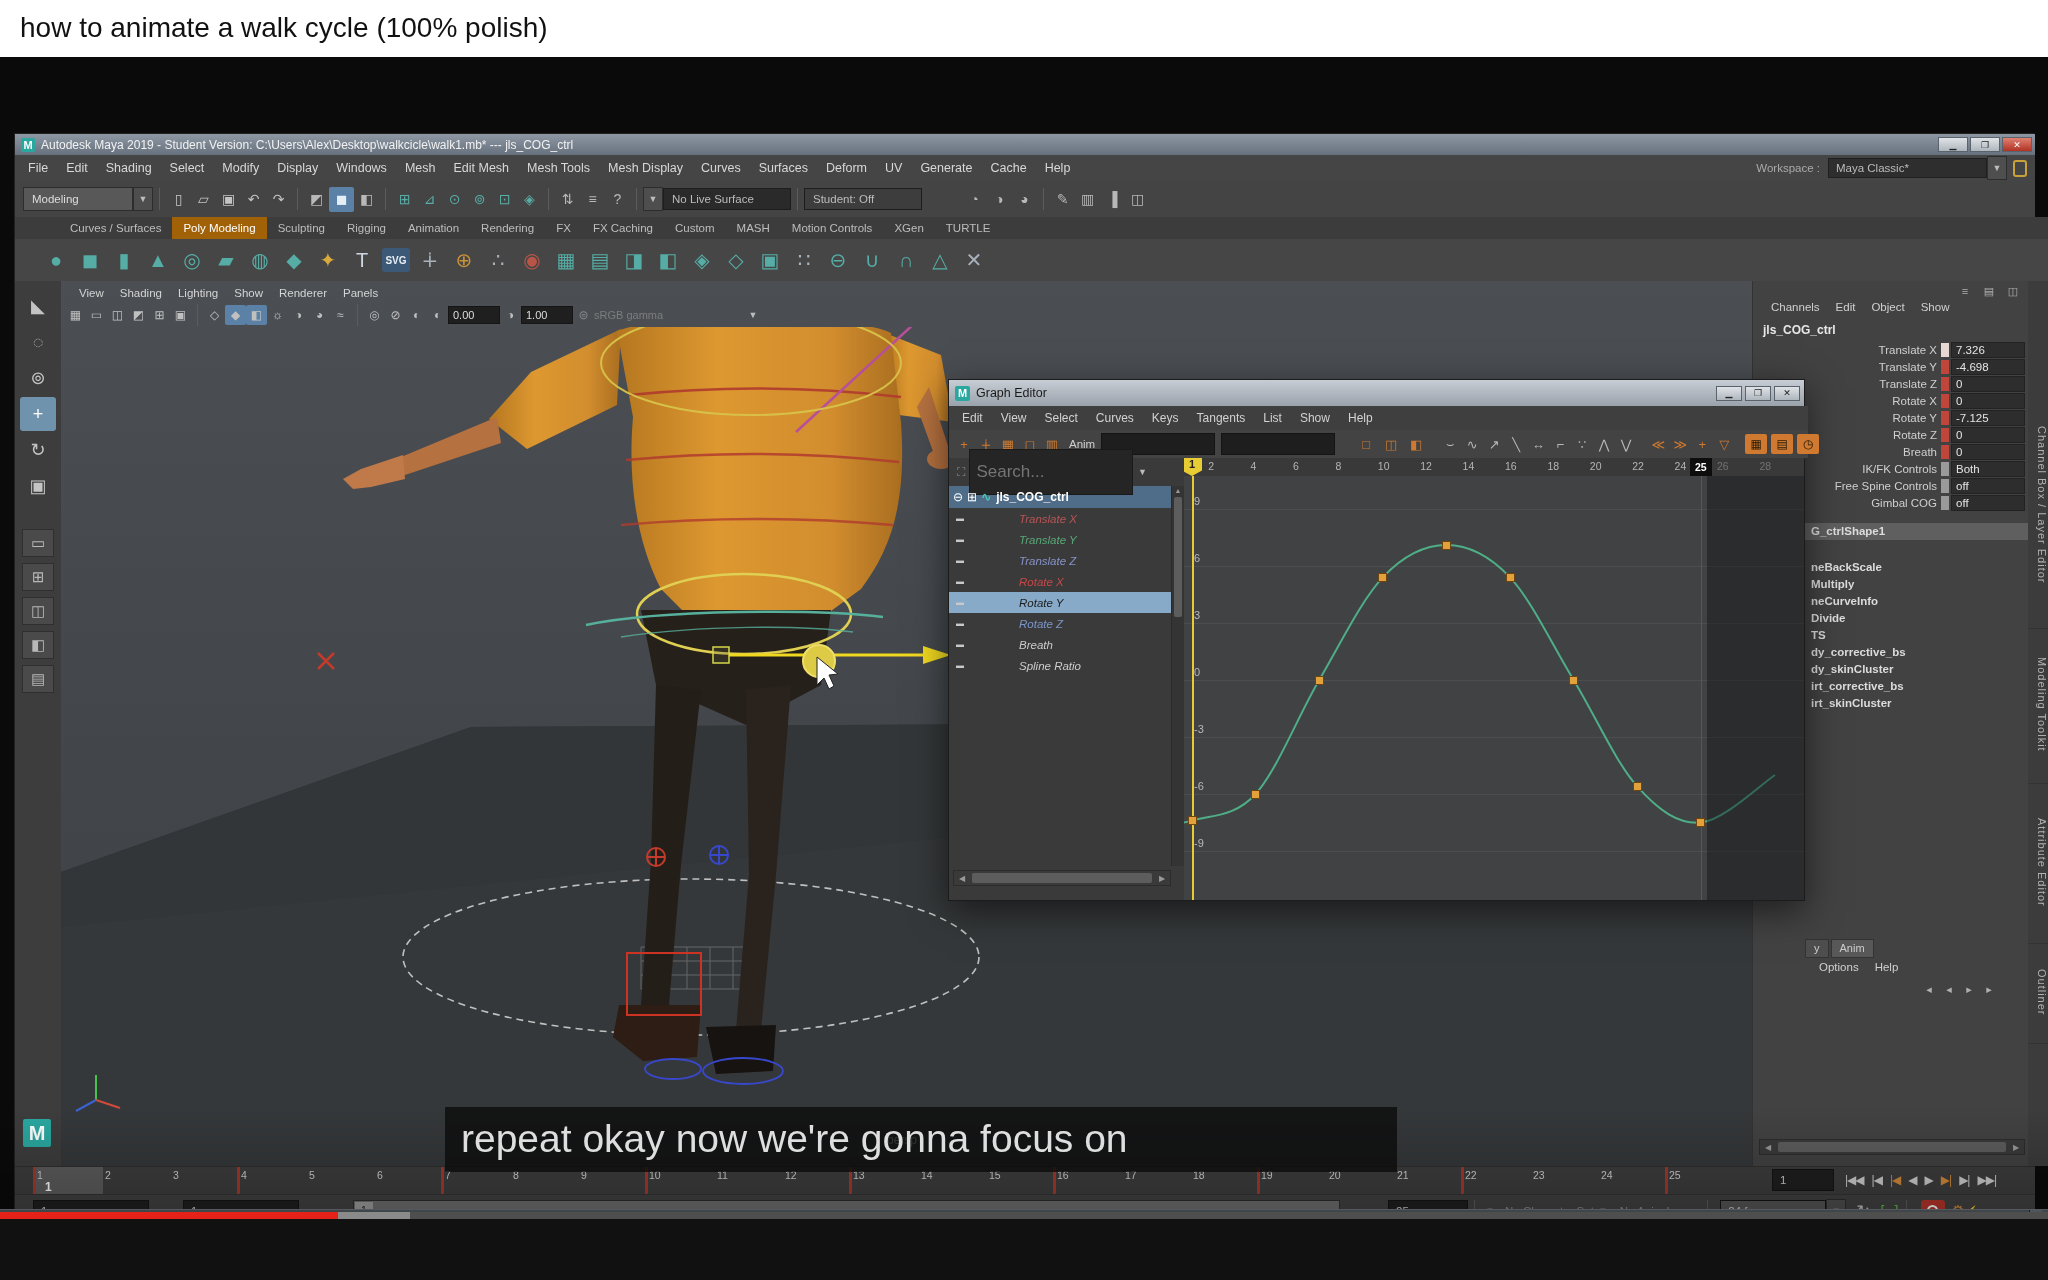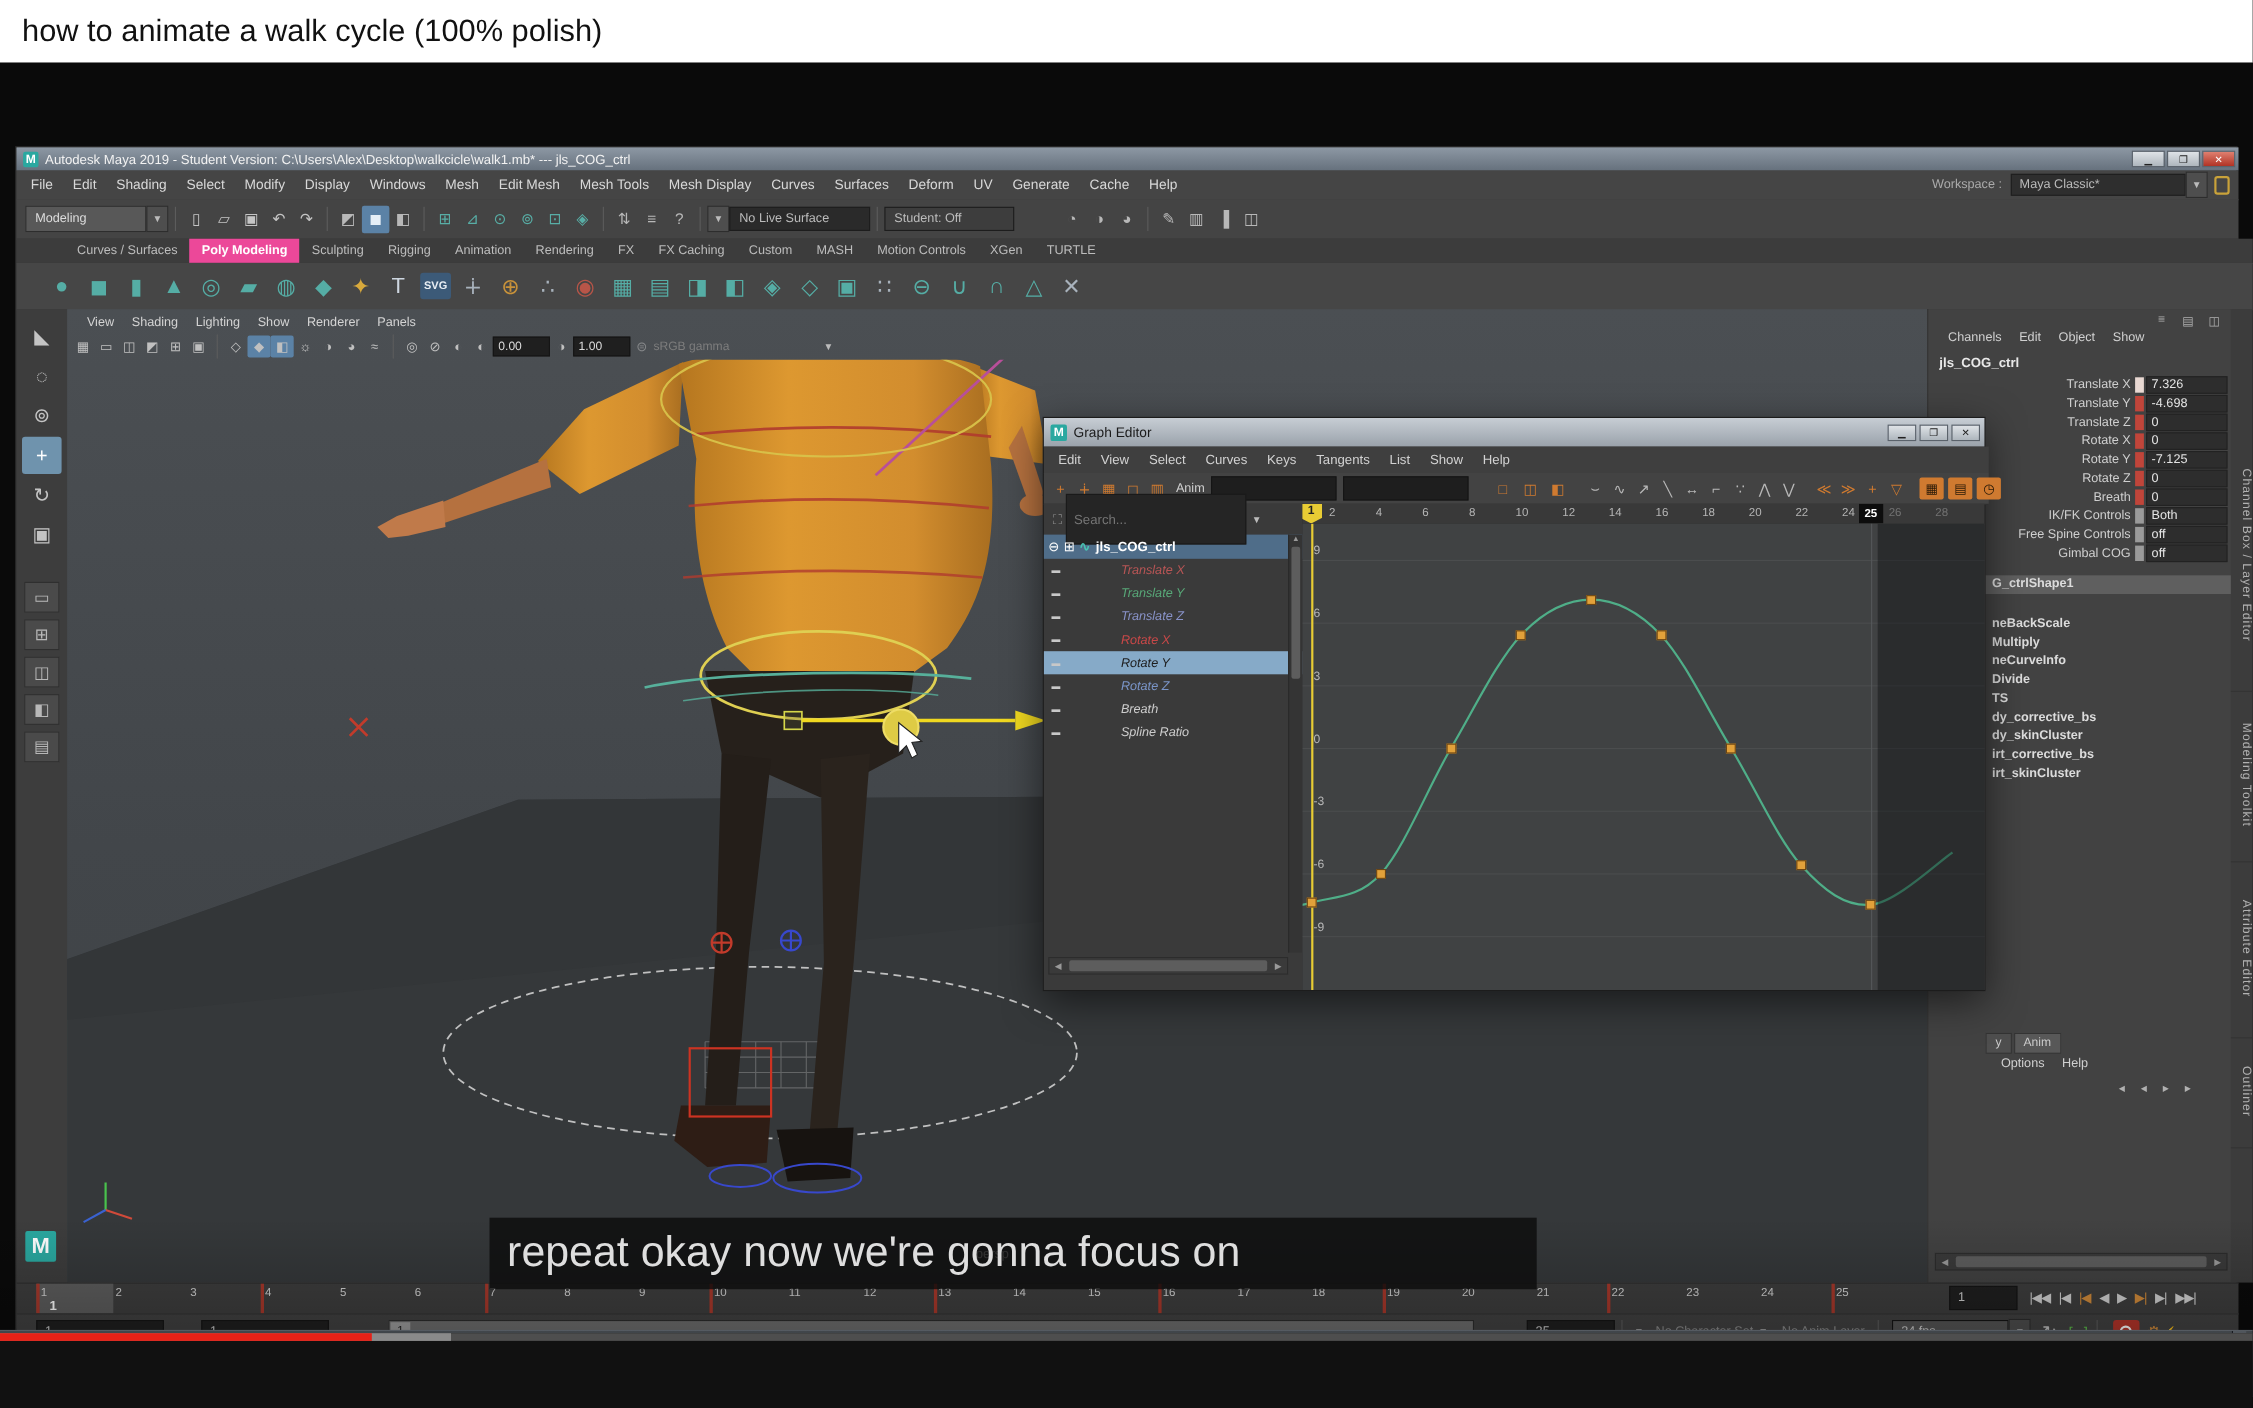--- a/index.html
+++ b/index.html
@@ -36,21 +36,21 @@
   #mode-dd{background:#585858;border:1px solid #2d2d2d;color:#ddd;font-size:11.5px;width:100px;height:22px;
     margin-left:8px;padding-left:8px;line-height:22px}
   .dda{width:18px;height:22px;background:#4e4e4e;border:1px solid #2d2d2d;color:#bbb;font-size:9px;
     display:inline-flex;align-items:center;justify-content:center}
   .ico{display:inline-flex;align-items:center;justify-content:center;width:25px;height:25px;font-size:14px}
   .ico.hl{background:#5b82a6;border-radius:2px}
   .sep{width:1px;height:22px;background:#5c5c5c;margin:0 6px;display:inline-block}
   .fieldbox{background:#2a2a2a;border:1px solid #1d1d1d;color:#ccc;font-size:11.5px;height:20px;line-height:20px;padding:0 8px}
   #shelf-tabs{left:0;top:83px;width:2020px;height:22px;background:#3c3c3c;border-bottom:1px solid #333}
   .stab{font-size:11.5px;color:#bdbdbd;padding:0 11px;height:22px;line-height:22px}
-  .stab.active{color:#fff;font-weight:bold;background:#ec4899}
+  .stab.active{color:#fff;font-weight:normal;background:#a16207}
   #shelf{left:0;top:105px;width:2020px;height:42px;background:#464646;border-bottom:1px solid #333}
   .shico{display:inline-flex;align-items:center;justify-content:center;width:34px;height:34px;font-size:20px}
   .shico.badge{font-size:10px;font-weight:bold;background:#3c5a78;border-radius:3px;width:28px;height:24px;margin:0 3px}
   
   #toolbox{left:0;top:147px;width:46px;height:885px;background:#3d3d3d;border-right:1px solid #333}
   .tbi{width:36px;height:34px;margin:2px auto;display:flex;align-items:center;justify-content:center;font-size:18px;color:#c4c4c4}
   .tbi.active{background:#6f93ad;border-radius:3px;color:#fff}
   .lay{width:30px;height:26px;margin:6px auto;display:flex;align-items:center;justify-content:center;
     font-size:15px;color:#b8b8b8;background:#4a4a4a;border:1px solid #2f2f2f}
   
@@ -87,21 +87,21 @@
   #ge-menus{left:0;top:26px;width:855px;height:24px;background:#3f3f3f;border-bottom:1px solid #2e2e2e}
   .gmi{font-size:12px;color:#d2d2d2;padding:0 9px}
   #ge-toolbar{left:0;top:50px;width:855px;height:28px;background:#434343;border-bottom:1px solid #2e2e2e}
   .gto{display:inline-flex;align-items:center;justify-content:center;width:22px;height:22px;font-size:13px}
   .gbox{display:inline-flex;align-items:center;justify-content:center;width:22px;height:20px;font-size:12px;
     background:#cf7a30;color:#2a1a08;border-radius:2px;margin:0 2px}
   #stats-label{font-size:11.5px;color:#cfcfcf;margin:0 6px}
   .statsin{width:108px;height:18px;background:#1e1e1e;border:1px solid #141414;margin-right:6px}
   
   #ge-left{left:0;top:78px;width:235px;height:442px;background:#3a3a3a;border-right:1px solid #2a2a2a}
-  #ge-search{width:150px;height:20px;background:#252525;border:1px solid #1a1a1a;color:#999;font-size:12px;padding:12px 6px}
+  #ge-search{width:150px;height:20px;background:#252525;border:1px solid #1a1a1a;color:#999;font-size:17px;padding:12px 6px}
   #gtree-head{display:flex;align-items:center;height:22px;background:#4f6d89;color:#fff;font-size:12px;font-weight:bold}
   .gch{display:flex;align-items:center;height:21px;font-style:italic;font-size:11.5px}
   .gch .plug{width:22px;text-align:center;color:#c8c8c8;font-size:8px}
   .gch.sel{background:#86aac8;color:#1d1d1d}
   .vscroll{position:absolute;right:0;top:0;width:12px;background:#343434;border-left:1px solid #2a2a2a}
   
   #ge-ruler{left:235px;top:78px;width:620px;height:18px;background:#393939;border-bottom:1px solid #2c2c2c;overflow:hidden}
   .rlab{position:absolute;top:2px;font-size:10.5px;color:#b5b5b5}
   #ge-canvas{left:235px;top:96px;width:620px;height:424px;background:#404243;overflow:hidden}
   .hgrid{position:absolute;left:0;width:620px;height:1px;background:#4b4d4e}

